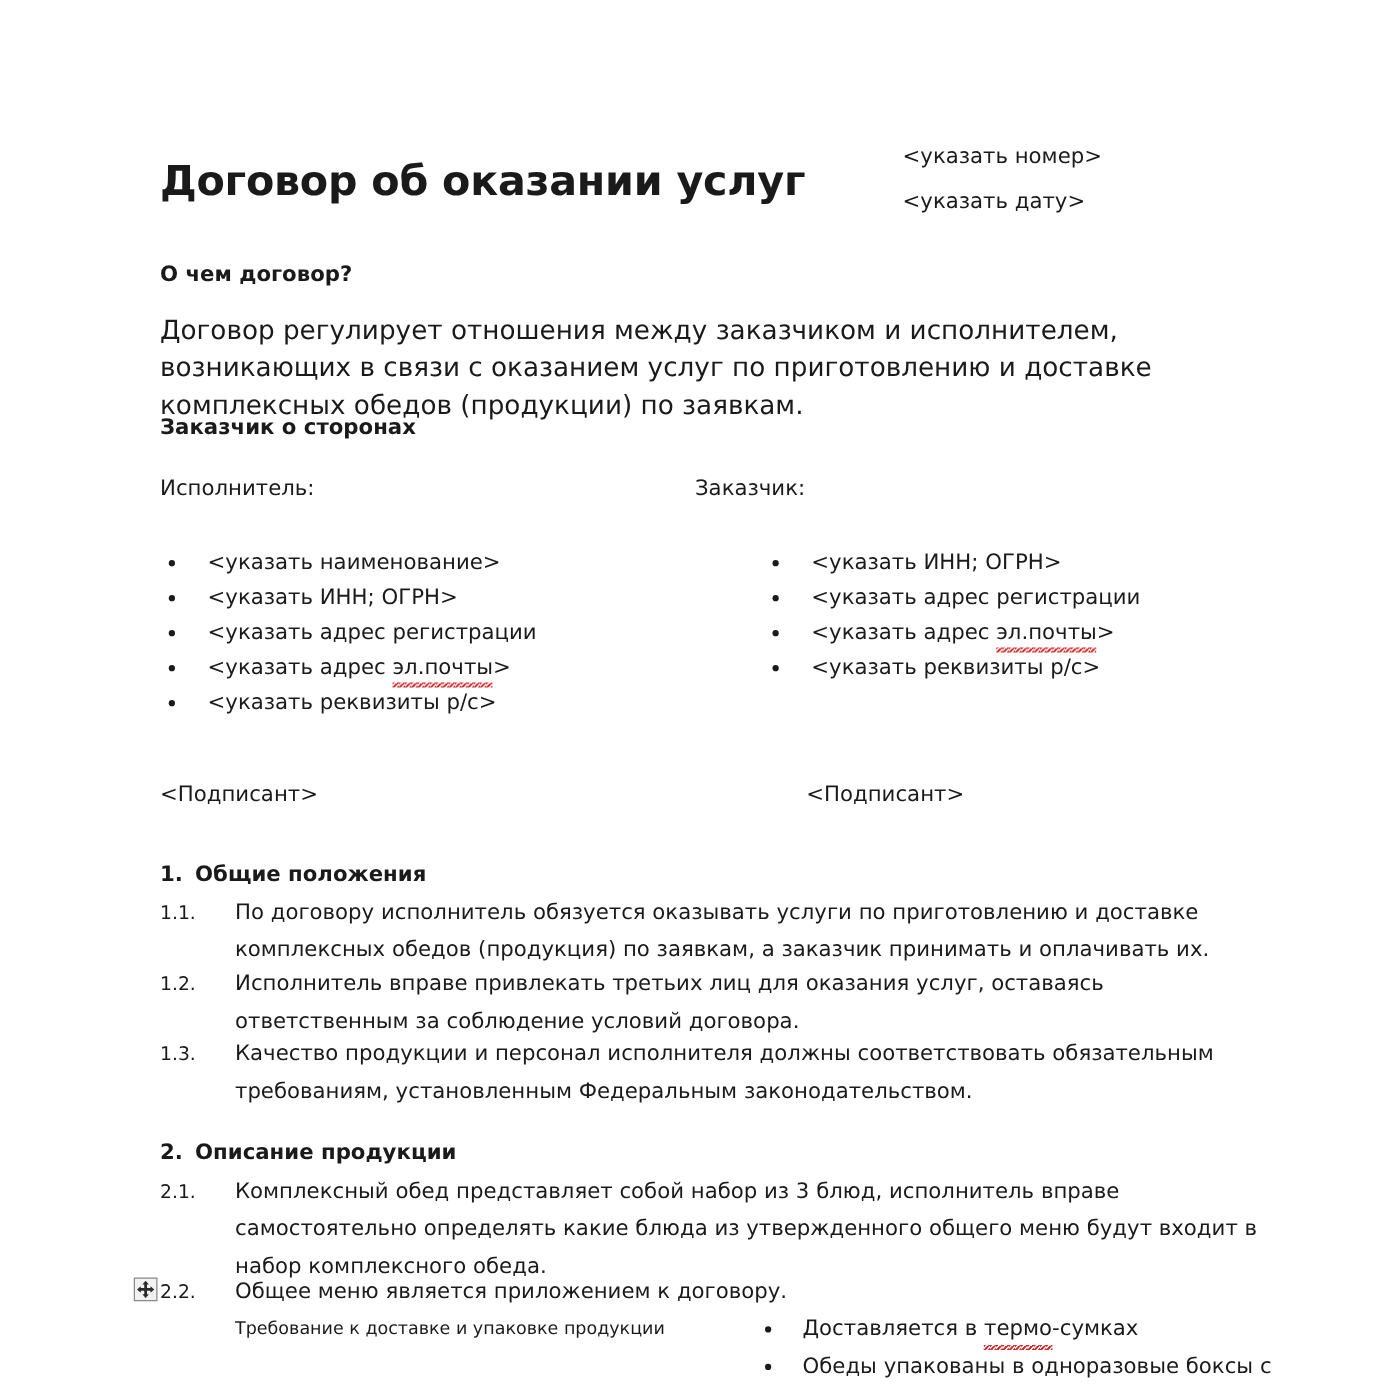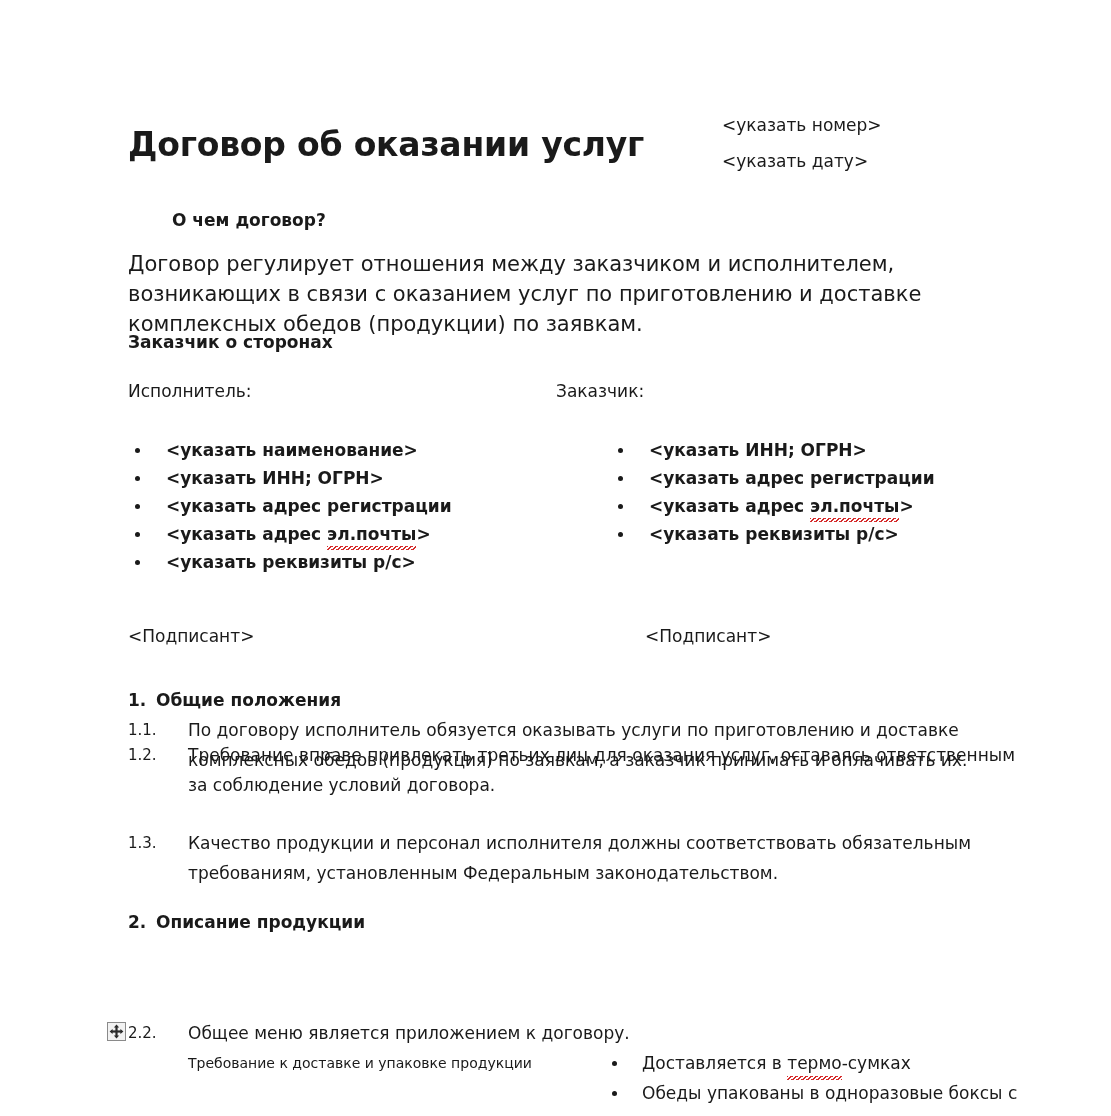--- a/index.html
+++ b/index.html
@@ -54,21 +54,21 @@
   }
 
   
   .h-sub {
     position: absolute;
     left: 128px;
     font-size: 17px;
     font-weight: bold;
     white-space: nowrap;
   }
-  .h-about   { top: 210px; margin-left: 44px; }
+  .h-about   { top: 210px; }
   .h-parties { top: 332px; }
 
   .intro {
     position: absolute;
     left: 128px;
     top: 249px;
     width: 890px;
     font-size: 21px;
     line-height: 30px;
   }
@@ -83,21 +83,20 @@
   .party-label.right { left: 556px; }
 
   
   .bullets {
     position: absolute;
     top: 436px;
     list-style: none;
     margin: 0;
     padding: 0;
     font-size: 17px;
-    font-weight: bold;
   }
   .bullets.left  { left: 135px; width: 420px; }
   .bullets.right { left: 618px; width: 430px; }
 
   .bullets li {
     position: relative;
     height: 28px;
     line-height: 28px;
     padding-left: 31px;
     white-space: nowrap;
@@ -177,21 +176,21 @@
     top: 0;
     font-size: 15px;
     line-height: 30px;
   }
   .clause .txt {
     display: block;
     margin-left: 60px;
   }
 
   .c11 { top: 715px; }
-  .c12 { top: 740px; }
+  .c12 { top: 772px; }
   .c13 { top: 828px; }
   .c21 { top: 938px; }
   .c22 { top: 1018px; }
 
   
   .move-handle {
     position: absolute;
     left: 107px;
     top: 1022px;
     width: 19px;
@@ -282,33 +281,37 @@
     <span class="txt">Общие положения</span>
   </div>
 
   <div class="clause c11">
     <span class="num">1.1.</span>
     <span class="txt">По договору исполнитель обязуется оказывать услуги по приготовлению и доставке комплексных обедов (продукция) по заявкам, а заказчик принимать и оплачивать их.</span>
   </div>
 
   <div class="clause c12">
     <span class="num">1.2.</span>
-    <span class="txt">Требование вправе привлекать третьих лиц для оказания услуг, оставаясь ответственным за соблюдение условий договора.</span>
+    <span class="txt">Исполнитель вправе привлекать третьих лиц для оказания услуг, оставаясь ответственным за соблюдение условий договора.</span>
   </div>
 
   <div class="clause c13">
     <span class="num">1.3.</span>
     <span class="txt">Качество продукции и персонал исполнителя должны соответствовать обязательным требованиям, установленным Федеральным законодательством.</span>
   </div>
 
   <div class="sec-head sec2-head">
     <span class="num">2.</span>
     <span class="txt">Описание продукции</span>
   </div>
 
+  <div class="clause c21">
+    <span class="num">2.1.</span>
+    <span class="txt">Комплексный обед представляет собой набор из 3 блюд, исполнитель вправе самостоятельно определять какие блюда из утвержденного общего меню будут входит в набор комплексного обеда.</span>
+  </div>
 
   <div class="clause c22">
     <span class="num">2.2.</span>
     <span class="txt">Общее меню является приложением к договору.</span>
   </div>
 
   <div class="move-handle">
     <svg width="17" height="17" viewBox="0 0 17 17">
       <g fill="#2b2b2b">
         <rect x="7.4" y="3.6" width="2.2" height="9.8"></rect>

